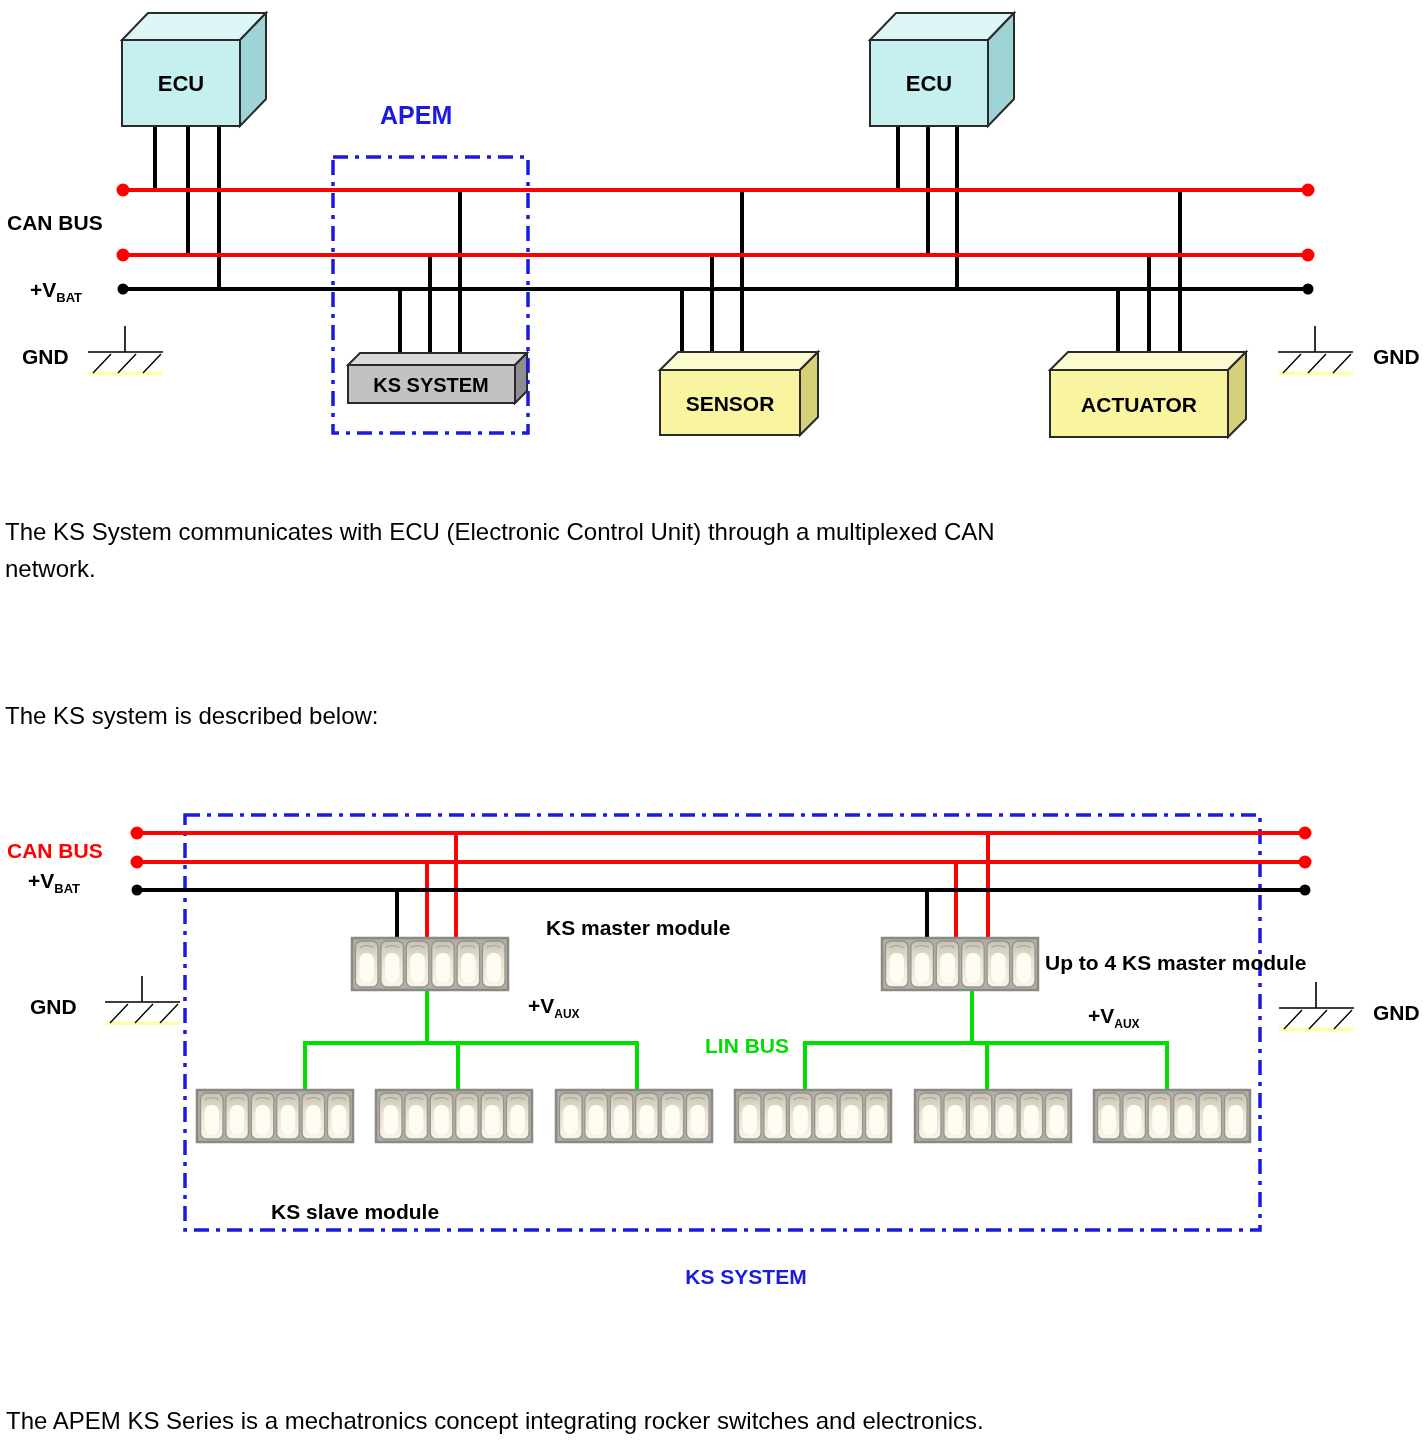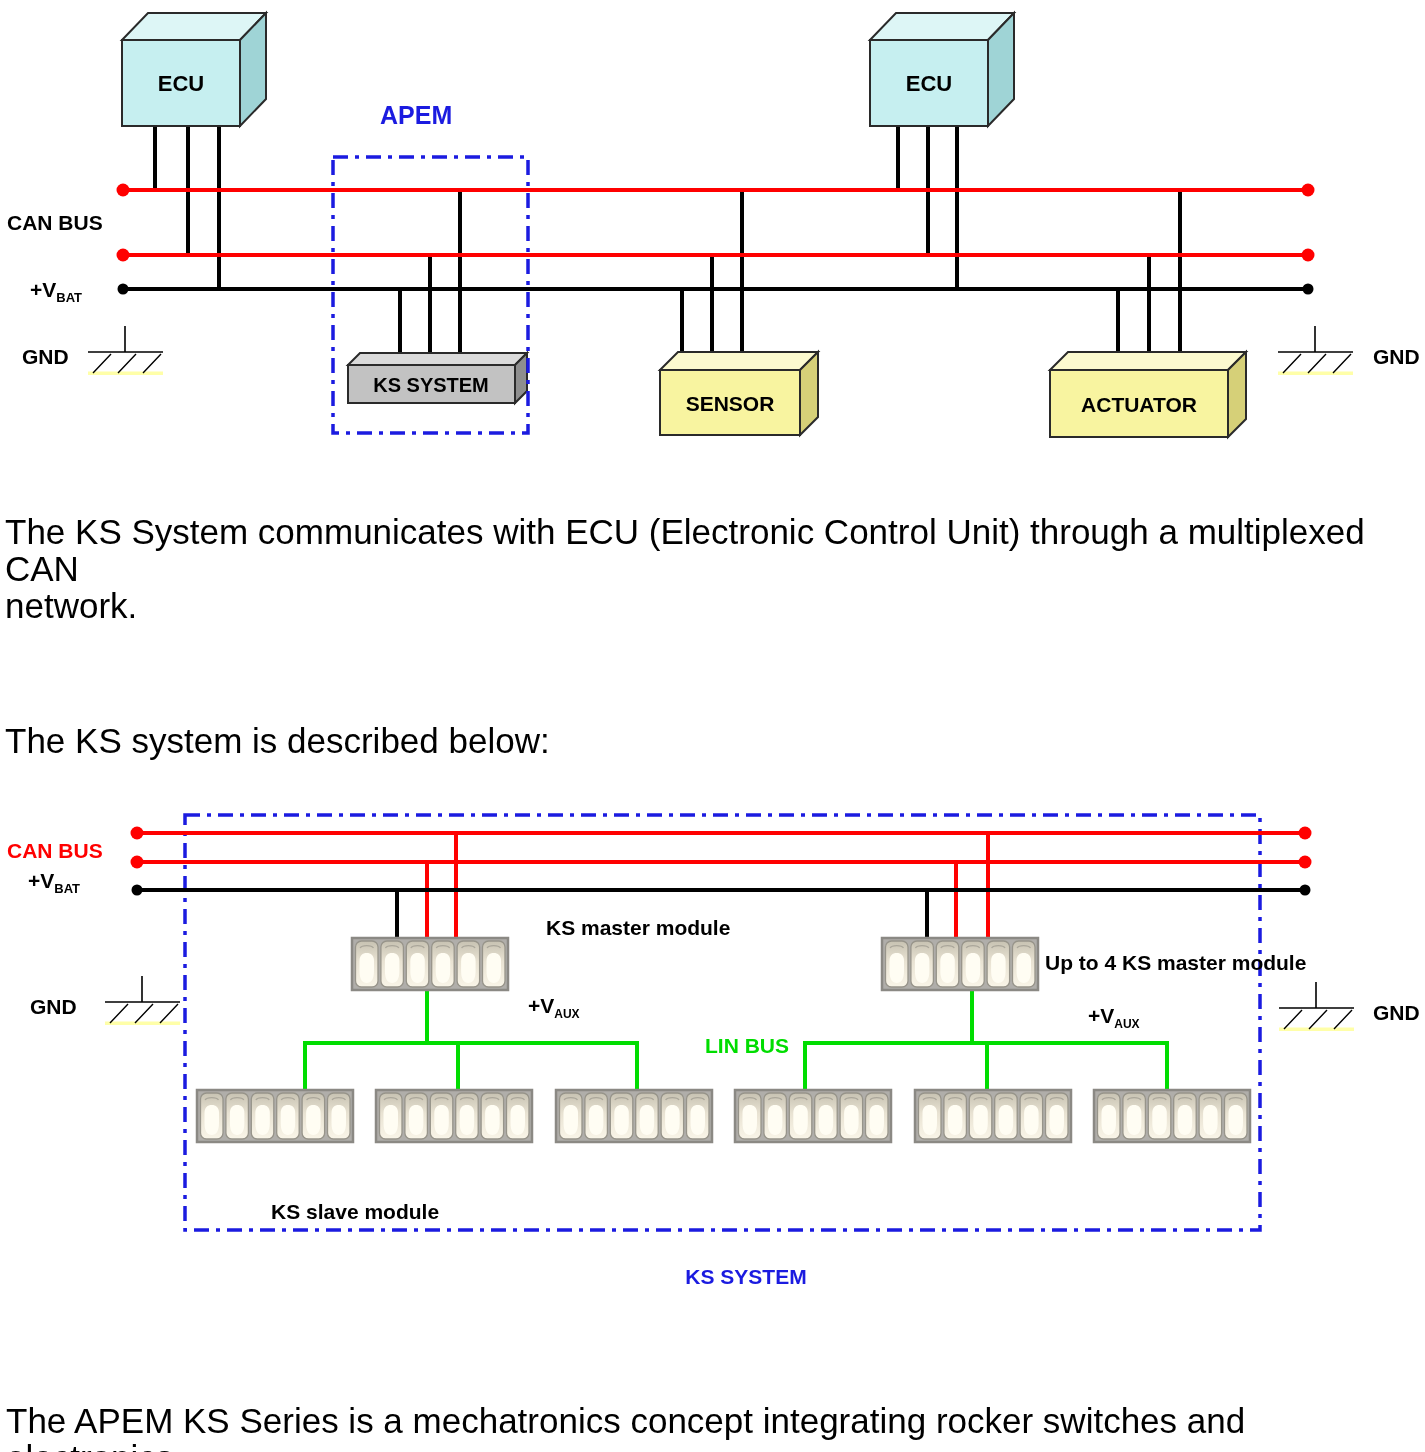--- a/index.html
+++ b/index.html
@@ -1,21 +1,21 @@
 <!DOCTYPE html>
 <html><head>
 <meta charset="utf-8">
 <style>
   html,body{margin:0;padding:0;background:#ffffff;}
   body{width:1425px;height:1452px;position:relative;overflow:hidden;
        font-family:"Liberation Sans",sans-serif;}
-  .para{position:absolute;color:#000;font-size:35px;line-height:37px;
+  .para{position:absolute;color:#000;font-size:24px;line-height:37px;
         white-space:pre-line;margin:0;}
   #para1{left:5px;top:513px;width:1400px;}
-  #para2{left:5px;top:697px;width:1400px;margin-top:25px;}
+  #para2{left:5px;top:697px;width:1400px;}
   #para3{left:6px;top:1402px;width:1410px;}
   svg{position:absolute;left:0;display:block;}
   #diagram-top{top:0;}
   #diagram-bottom{top:790px;}
   svg text{font-family:"Liberation Sans",sans-serif;font-weight:bold;fill:#000;}
   .wire-black{stroke:#000000;stroke-width:4;fill:none;}
   .bus-red{stroke:#ff0000;stroke-width:4;fill:none;}
   .bus-green{stroke:#00dd00;stroke-width:4;fill:none;}
   .dot-red{fill:#ff0000;}
   .dot-black{fill:#000000;}

